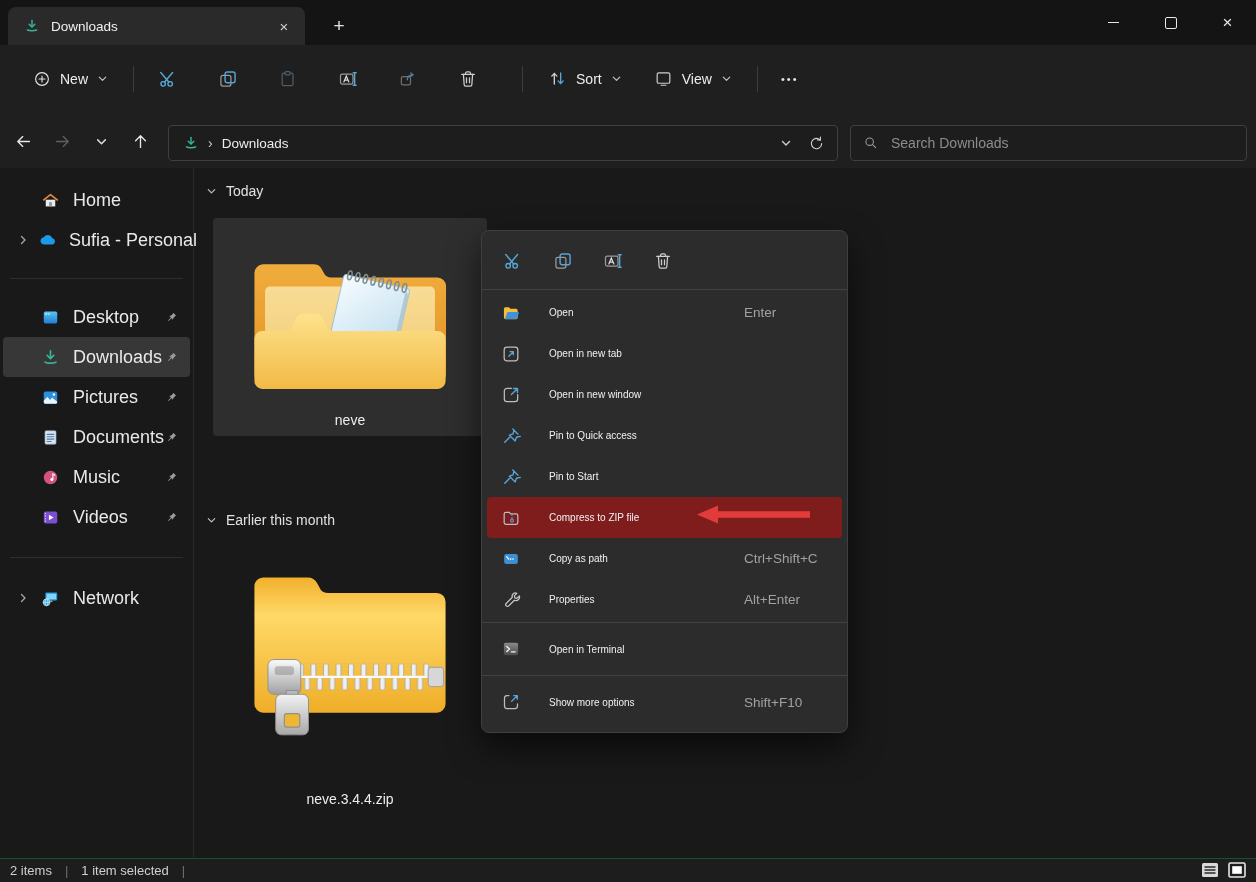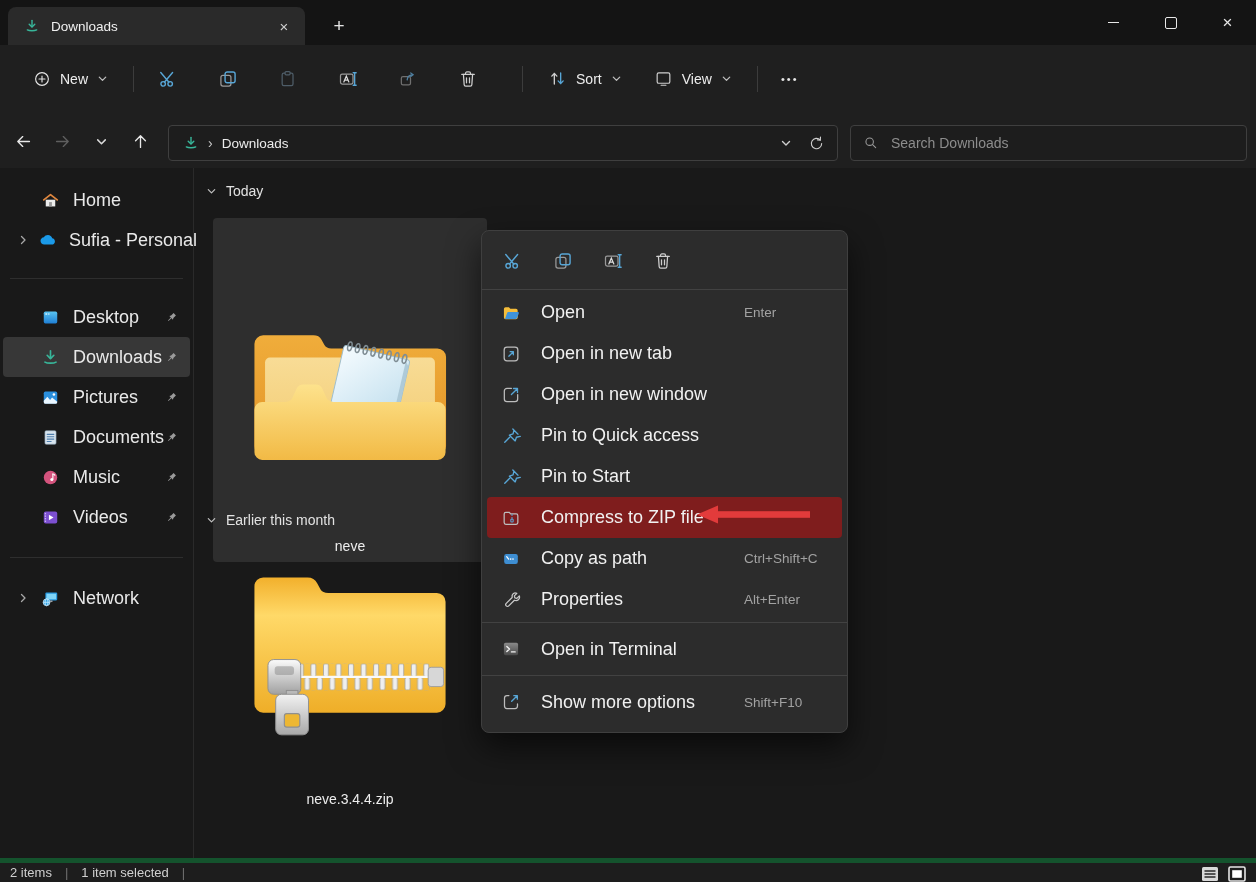--- a/index.html
+++ b/index.html
@@ -62,25 +62,25 @@
   
   .ctx{position:absolute;left:481px;top:230px;width:367px;background:#2c2c2c;border:1px solid #3f3f3f;
        border-radius:8px;box-shadow:0 14px 32px rgba(0,0,0,.6);z-index:40;padding:4px 0 6px;box-sizing:border-box;}
   .ctx-iconrow{height:52px;display:flex;align-items:center;padding-left:12px;gap:12px;}
   .ctx-ibtn{width:38px;height:32px;display:flex;align-items:center;justify-content:center;border-radius:4px;}
   .ctx-div{height:1px;background:#424242;margin:2px 0;}
   .mi{height:41px;display:flex;align-items:center;margin:0 5px;border-radius:4px;position:relative;padding-left:14px;}
   .mi.tall{height:48px;}
   .mi.hl{background:#7f1d1d;}
   .mi-ico{width:24px;display:flex;}
-  .mi-label{margin-left:16px;font-size:18px;color:#f1f1f1;white-space:nowrap;}
+  .mi-label{margin-left:24px;font-size:10px;color:#f1f1f1;white-space:nowrap;}
   .mi-sc{position:absolute;left:257px;font-size:13.5px;color:#a2a2a2;white-space:nowrap;}
   .red-arrow{position:absolute;left:697px;top:504px;z-index:60;}
   
-  .statusbar{position:absolute;left:0;top:858px;width:1256px;height:24px;background:#1d1d1d;border-top:5px solid #14532d;
+  .statusbar{position:absolute;left:0;top:858px;width:1256px;height:24px;background:#1d1d1d;border-top:1px solid #14532d;
              display:flex;align-items:center;padding-left:10px;gap:13px;box-sizing:border-box;font-size:13px;color:#d0d0d0;}
   .sb-sep{color:#6f6f6f;}
   .sb-icons{position:absolute;right:10px;top:3px;display:flex;gap:9px;}
 </style>
 </head>
 <body>
 
 <div class="window">
 
   <div class="titlebar">
@@ -439,21 +439,21 @@
   <div class="vdivider"></div>
 
   <div class="main">
     <div class="grp" style="left:12px;top:15px;">
       <svg width="11" height="11" viewBox="0 0 12 12" fill="none" stroke="#c2c2c2" stroke-width="1.3" stroke-linecap="round" stroke-linejoin="round">
           <path d="M2.5 4 L6 7.5 L9.5 4"></path>
         </svg>
       <span class="grp-label">Today</span>
     </div>
 
-    <div class="tile sel" style="left:19px;top:50px;height:344px;justify-content:center;">
+    <div class="tile sel" style="left:19px;top:50px;height:218px;">
       <svg width="222" height="180" viewBox="0 0 230 186" style="margin-top:22px;">
         <defs>
           <linearGradient id="gfb" x1="0" y1="0" x2="0" y2="1">
               <stop offset="0" stop-color="#f0ad3b"></stop>
               <stop offset="1" stop-color="#e29327"></stop>
             </linearGradient>
           <linearGradient id="gfi" x1="0" y1="0" x2="0" y2="1">
               <stop offset="0" stop-color="#f8dc96"></stop>
               <stop offset="1" stop-color="#f3cd74"></stop>
             </linearGradient>

